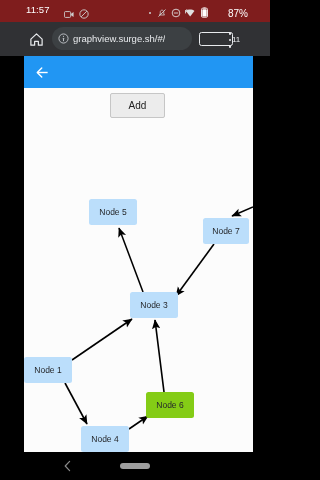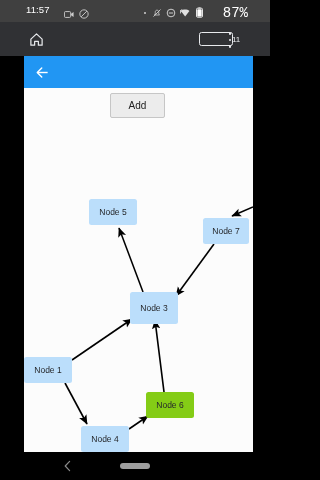--- a/index.html
+++ b/index.html
@@ -20,21 +20,21 @@
     height: 480px;
     background: #000000;
     overflow: hidden;
   }
 
   
   .statusbar {
     position: absolute;
     left: 0; top: 0;
     width: 270px; height: 26px;
-    background: #404040;
+    background: #7f1d1d;
     color: #ffffff;
   }
   .sb-clock {
     position: absolute;
     left: 26px; top: 4px;
     font-size: 9.5px;
     letter-spacing: 0.1px;
     color: #ffffff;
   }
   .sb-left-icons {
@@ -51,24 +51,23 @@
     align-items: center;
     gap: 4px;
   }
   .sb-dot {
     width: 2px; height: 2px;
     border-radius: 50%;
     background: #cfcfcf;
     margin-right: 2px;
   }
   .sb-batt-text {
-    font-size: 14px;
+    font-size: 10px;
     color: #ffffff;
     margin-left: 16px;
-    font-family: Liberation Mono, monospace;
   }
   .ico { display: block; }
 
   
   .browserbar {
     position: absolute;
     left: 0; top: 22px;
     width: 270px; height: 34px;
     background: #303134;
   }
@@ -266,20 +265,30 @@
     </div>
   </div>
 
   <div class="browserbar">
     <div class="home-btn">
       <svg width="15" height="15" viewBox="0 0 16 16">
         <path d="M8 2 L14 7.6 L14 14 L10 14 L10 10 L6 10 L6 14 L2 14 L2 7.6 Z" fill="none" stroke="#e8eaed" stroke-width="1.3" stroke-linejoin="round"></path>
       </svg>
     </div>
 
+    <div class="omnibox">
+      <span class="info-icon">
+        <svg width="11" height="11" viewBox="0 0 12 12">
+          <circle cx="6" cy="6" r="5" fill="none" stroke="#bdc1c6" stroke-width="1.05"></circle>
+          <circle cx="6" cy="3.6" r="0.65" fill="#bdc1c6"></circle>
+          <rect x="5.45" y="5.1" width="1.1" height="4" rx="0.5" fill="#bdc1c6"></rect>
+        </svg>
+      </span>
+      <span class="url-text">graphview.surge.sh/#/</span>
+    </div>
 
     <div class="tabcount">11</div>
 
     <div class="menu-dots">
       <span></span>
         <span></span>
         <span></span>
     </div>
   </div>
 
@@ -311,21 +320,21 @@
             <line x1="48" y1="272" x2="108" y2="231"></line>
             <line x1="41" y1="295" x2="63" y2="336"></line>
             <line x1="105" y1="341" x2="124" y2="328"></line>
             <line x1="140" y1="304" x2="131" y2="232"></line>
           </g>
       </svg>
 
       <div id="node-layer">
           <div class="node" style="left: 65px; top: 111px; width: 48px; height: 26px; background: rgb(187, 222, 251);">Node 5</div>
           <div class="node" style="left: 179px; top: 130px; width: 46px; height: 26px; background: rgb(187, 222, 251);">Node 7</div>
-          <div class="node" style="left: 106px; top: 204px; width: 48px; height: 32px; background: rgb(187, 222, 251); text-align: center;">Node 3</div>
+          <div class="node" style="left: 106px; top: 204px; width: 48px; height: 26px; background: rgb(187, 222, 251); text-align: center;">Node 3</div>
           <div class="node" style="left: 0px; top: 269px; width: 48px; height: 26px; background: rgb(187, 222, 251);">Node 1</div>
           <div class="node" style="left: 122px; top: 304px; width: 48px; height: 26px; background: #84cc16;">Node 6</div>
           <div class="node" style="left: 57px; top: 338px; width: 48px; height: 26px; background: rgb(187, 222, 251);">Node 4</div>
         </div>
 
     </div>
   </div>
 
   <div class="navbar">
     <div class="nav-back">

